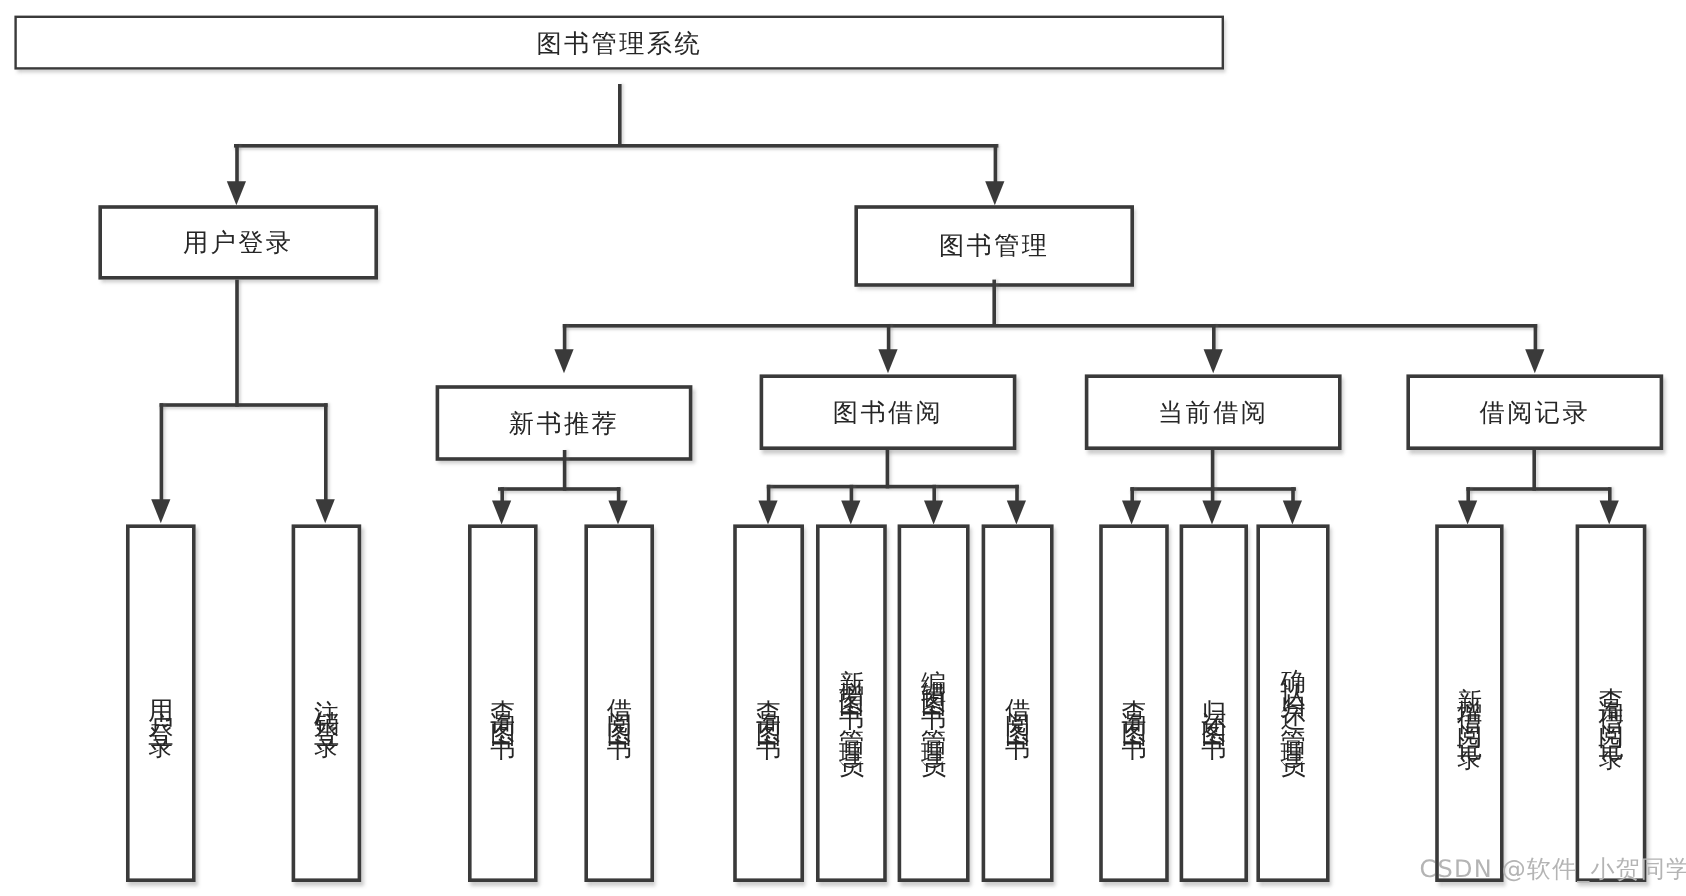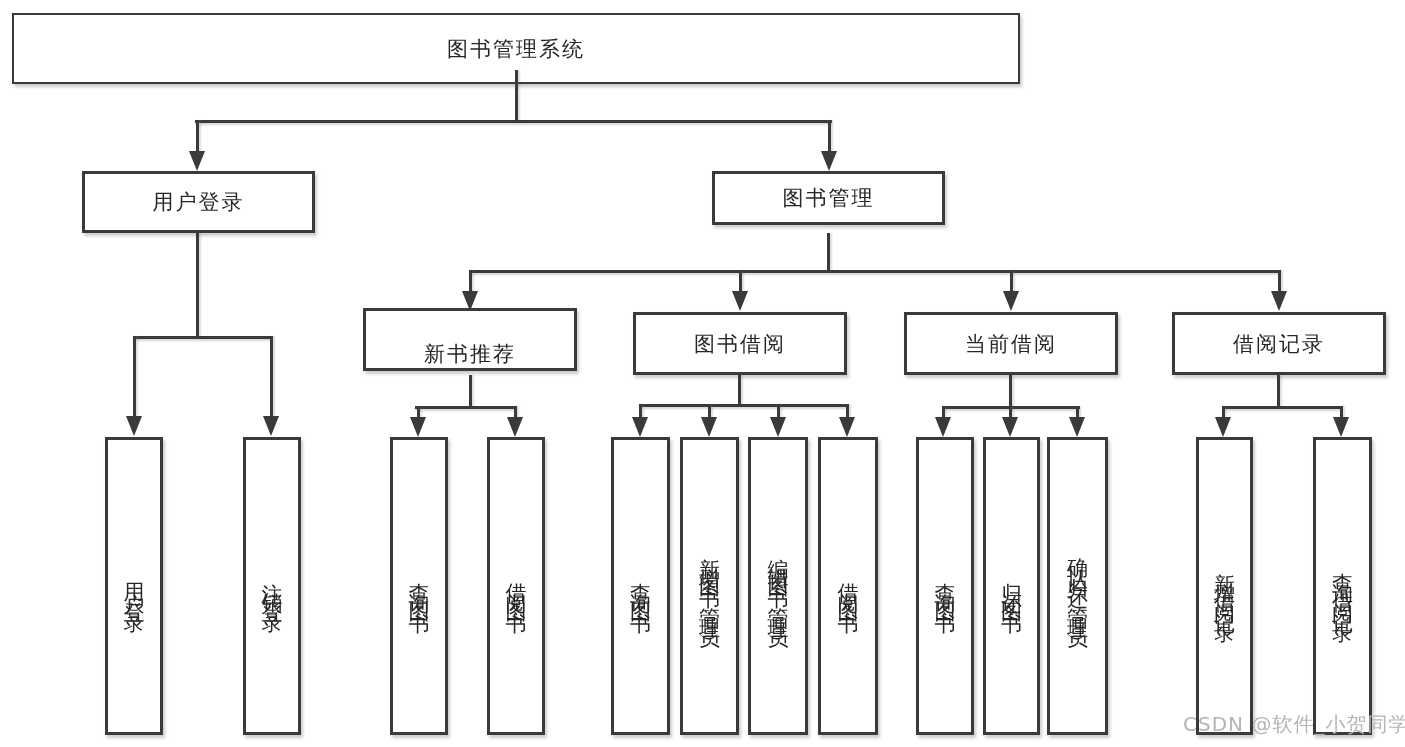--- a/index.html
+++ b/index.html
@@ -76,35 +76,35 @@
     letter-spacing: 1px;
     white-space: nowrap;
     z-index: 5;
   }
 </style>
 </head>
 <body>
 
 <div id="stage">
 
-  <div class="box thin" style="left:12px; top:13px; width:1008px; height:71px;">
+  <div class="box thin" style="left:12px; top:13px; width:1008px; height:45px;">
     <span>图书管理系统</span>
   </div>
 
   <div class="vline" style="left:515px; top:70px; height:52px;"></div>
   <div class="hline" style="left:195px; top:120px; width:637px;"></div>
   <div class="vline" style="left:196px; top:120px; height:33px;"></div>
   <div class="arrow" style="left:189px; top:151px;"></div>
   <div class="vline" style="left:828px; top:120px; height:33px;"></div>
   <div class="arrow" style="left:821px; top:151px;"></div>
 
   <div class="box" style="left:82px; top:171px; width:233px; height:62px;">
     <span>用户登录</span>
   </div>
-  <div class="box" style="left:712px; top:171px; width:233px; height:54px;">
+  <div class="box" style="left:712px; top:171px; width:233px; height:68px;">
     <span>图书管理</span>
   </div>
 
   <div class="vline" style="left:196px; top:233px; height:106px;"></div>
   <div class="hline" style="left:133px; top:336px; width:140px;"></div>
   <div class="vline" style="left:133px; top:336px; height:82px;"></div>
   <div class="arrow" style="left:126px; top:416px;"></div>
   <div class="vline" style="left:270px; top:336px; height:82px;"></div>
   <div class="arrow" style="left:263px; top:416px;"></div>
 
@@ -112,21 +112,21 @@
   <div class="hline" style="left:469px; top:270px; width:812px;"></div>
   <div class="vline" style="left:469px; top:270px; height:25px;"></div>
   <div class="arrow" style="left:462px; top:291px;"></div>
   <div class="vline" style="left:739px; top:270px; height:25px;"></div>
   <div class="arrow" style="left:732px; top:291px;"></div>
   <div class="vline" style="left:1010px; top:270px; height:25px;"></div>
   <div class="arrow" style="left:1003px; top:291px;"></div>
   <div class="vline" style="left:1278px; top:270px; height:25px;"></div>
   <div class="arrow" style="left:1271px; top:291px;"></div>
 
-  <div class="box" style="left:363px; top:308px; width:214px; height:63px;align-items:flex-end;">
+  <div class="box" style="left:363px; top:321px; width:214px; height:63px;">
     <span>新书推荐</span>
   </div>
   <div class="box" style="left:633px; top:312px; width:214px; height:63px;">
     <span>图书借阅</span>
   </div>
   <div class="box" style="left:1172px; top:312px; width:214px; height:63px;">
     <span>借阅记录</span>
   </div>
   <div class="box" style="left:904px; top:312px; width:214px; height:63px;">
     <span>当前借阅</span>

